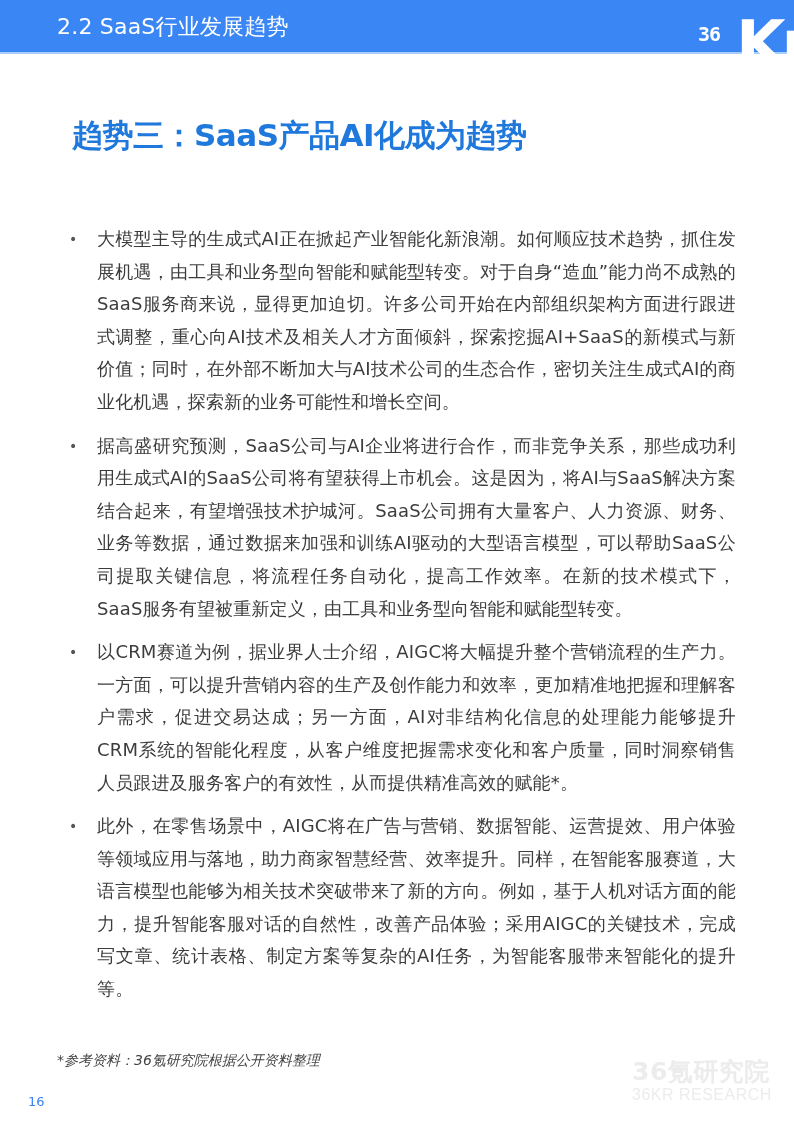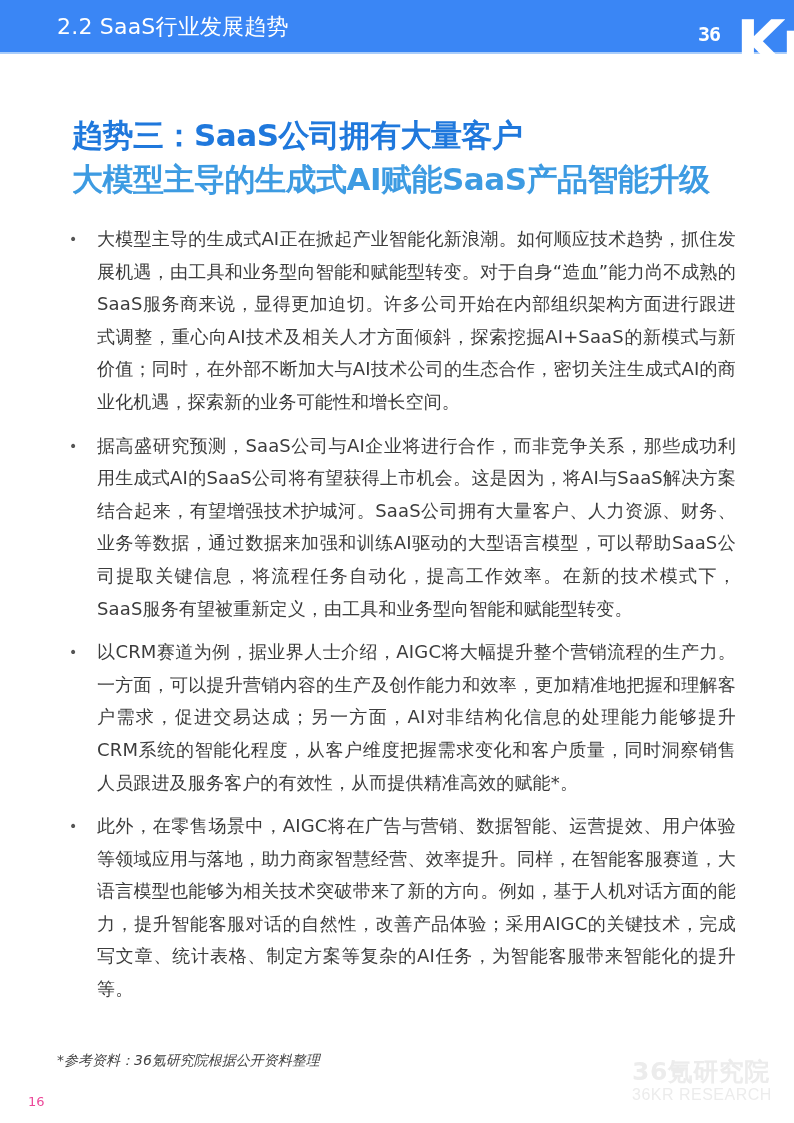--- a/index.html
+++ b/index.html
@@ -121,21 +121,21 @@
       font-size: 14px;
       color: #444444;
       white-space: nowrap;
       font-style: italic;
     }
     .page-number {
       position: absolute;
       left: 28px;
       top: 1094px;
       font-size: 13px;
-      color: #ec4899;
+      color: #3b82f6;
     }
     .watermark {
       position: absolute;
       left: 632px;
       top: 1058px;
       color: #ececec;
       text-align: left;
     }
     .watermark-cn {
       font-size: 25px;
@@ -157,22 +157,21 @@
 
 <div class="header-bar">
   <div class="header-title">2.2 SaaS行业发展趋势</div>
   <div class="logo">
     <span class="logo-36">36</span>
     <span class="logo-kr">Kr</span>
   </div>
 </div>
 
 <div class="title-block">
-  <div class="title-line1">趋势三：SaaS公司拥有大量客户</div>
-  <div class="title-line2">大模型主导的生成式AI赋能SaaS产品智能升级</div>
+  <div class="title-line1">趋势三：SaaS产品AI化成为趋势</div>
 </div>
 
 <ul class="bullets">
   <li class="bullet-item">
     <span class="bullet-dot">•</span>
     <span class="bullet-text">大模型主导的生成式AI正在掀起产业智能化新浪潮。如何顺应技术趋势，抓住发展机遇，由工具和业务型向智能和赋能型转变。对于自身“造血”能力尚不成熟的SaaS服务商来说，显得更加迫切。许多公司开始在内部组织架构方面进行跟进式调整，重心向AI技术及相关人才方面倾斜，探索挖掘AI+SaaS的新模式与新价值；同时，在外部不断加大与AI技术公司的生态合作，密切关注生成式AI的商业化机遇，探索新的业务可能性和增长空间。</span>
   </li>
   <li class="bullet-item">
     <span class="bullet-dot">•</span>
     <span class="bullet-text">据高盛研究预测，SaaS公司与AI企业将进行合作，而非竞争关系，那些成功利用生成式AI的SaaS公司将有望获得上市机会。这是因为，将AI与SaaS解决方案结合起来，有望增强技术护城河。SaaS公司拥有大量客户、人力资源、财务、业务等数据，通过数据来加强和训练AI驱动的大型语言模型，可以帮助SaaS公司提取关键信息，将流程任务自动化，提高工作效率。在新的技术模式下，SaaS服务有望被重新定义，由工具和业务型向智能和赋能型转变。</span>

